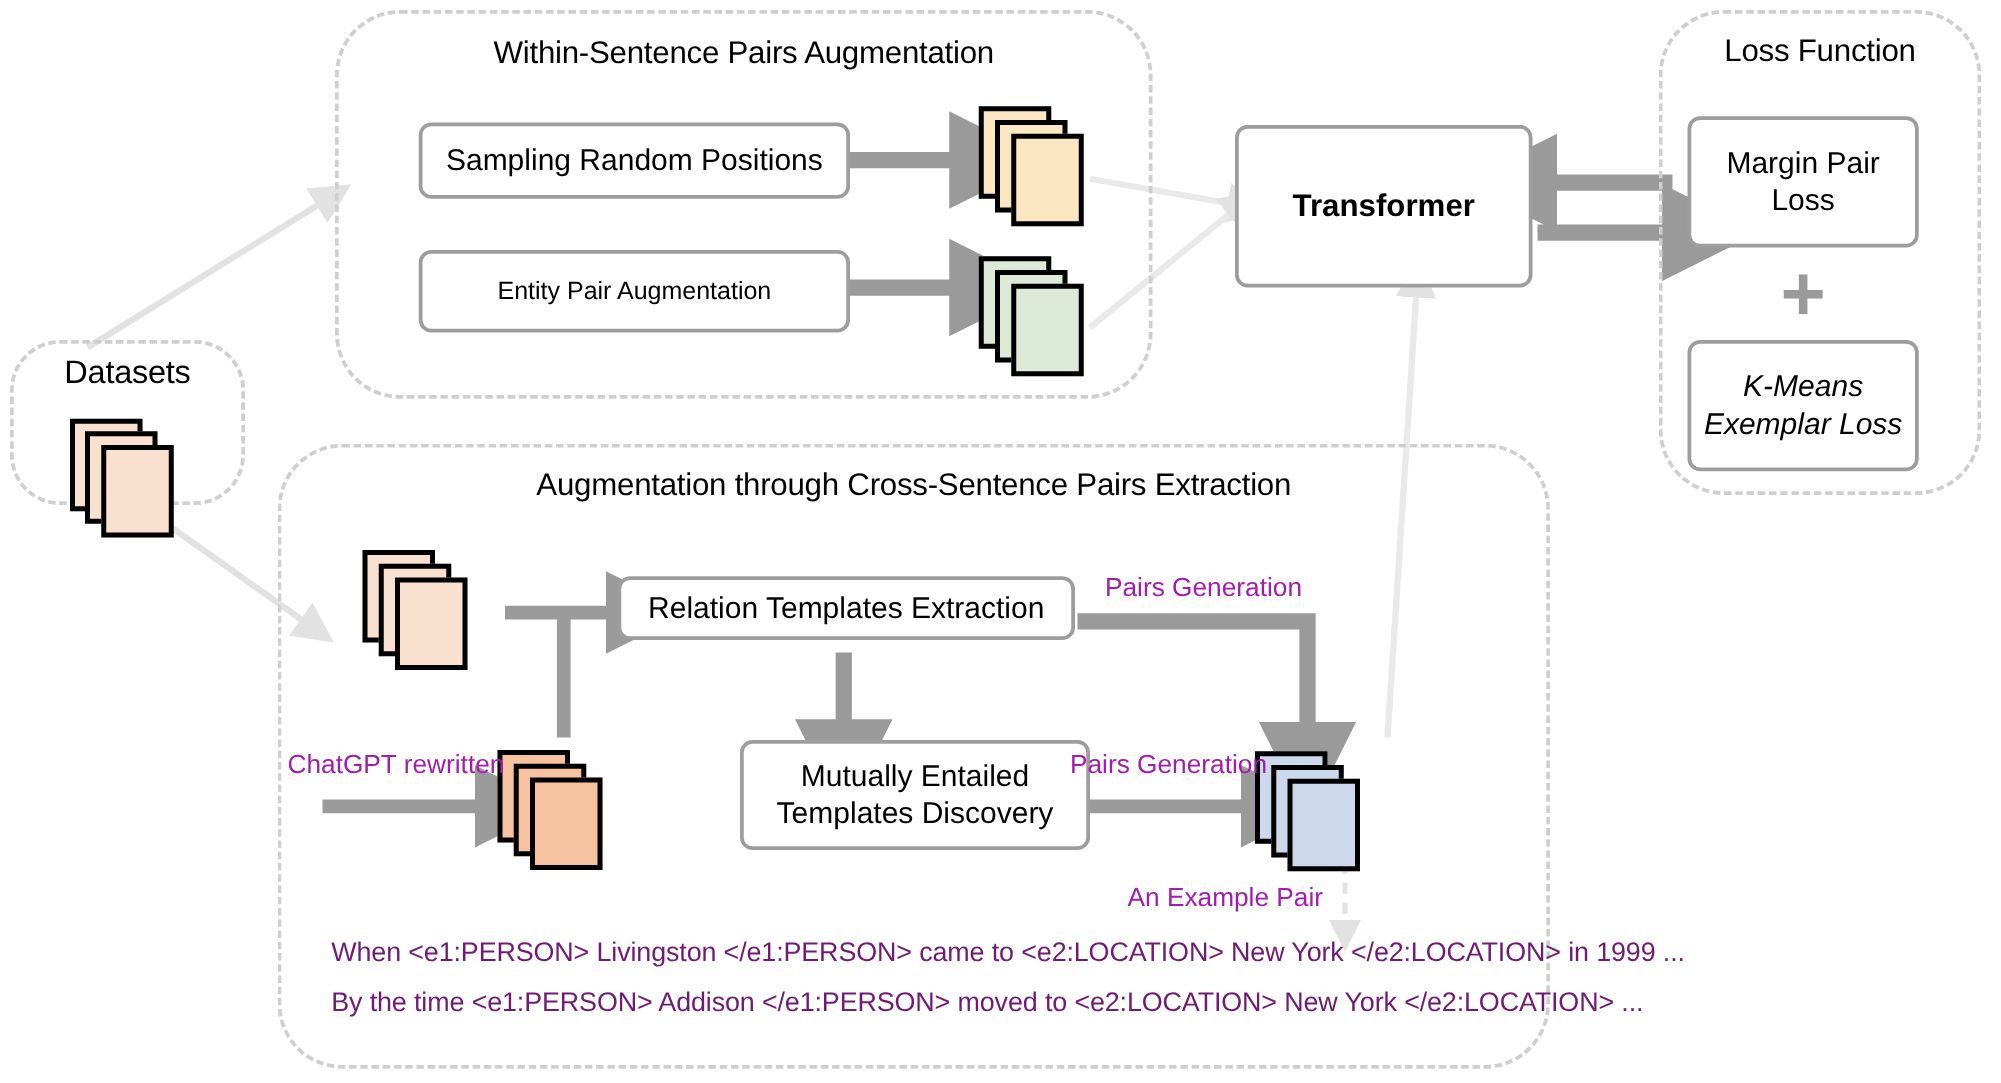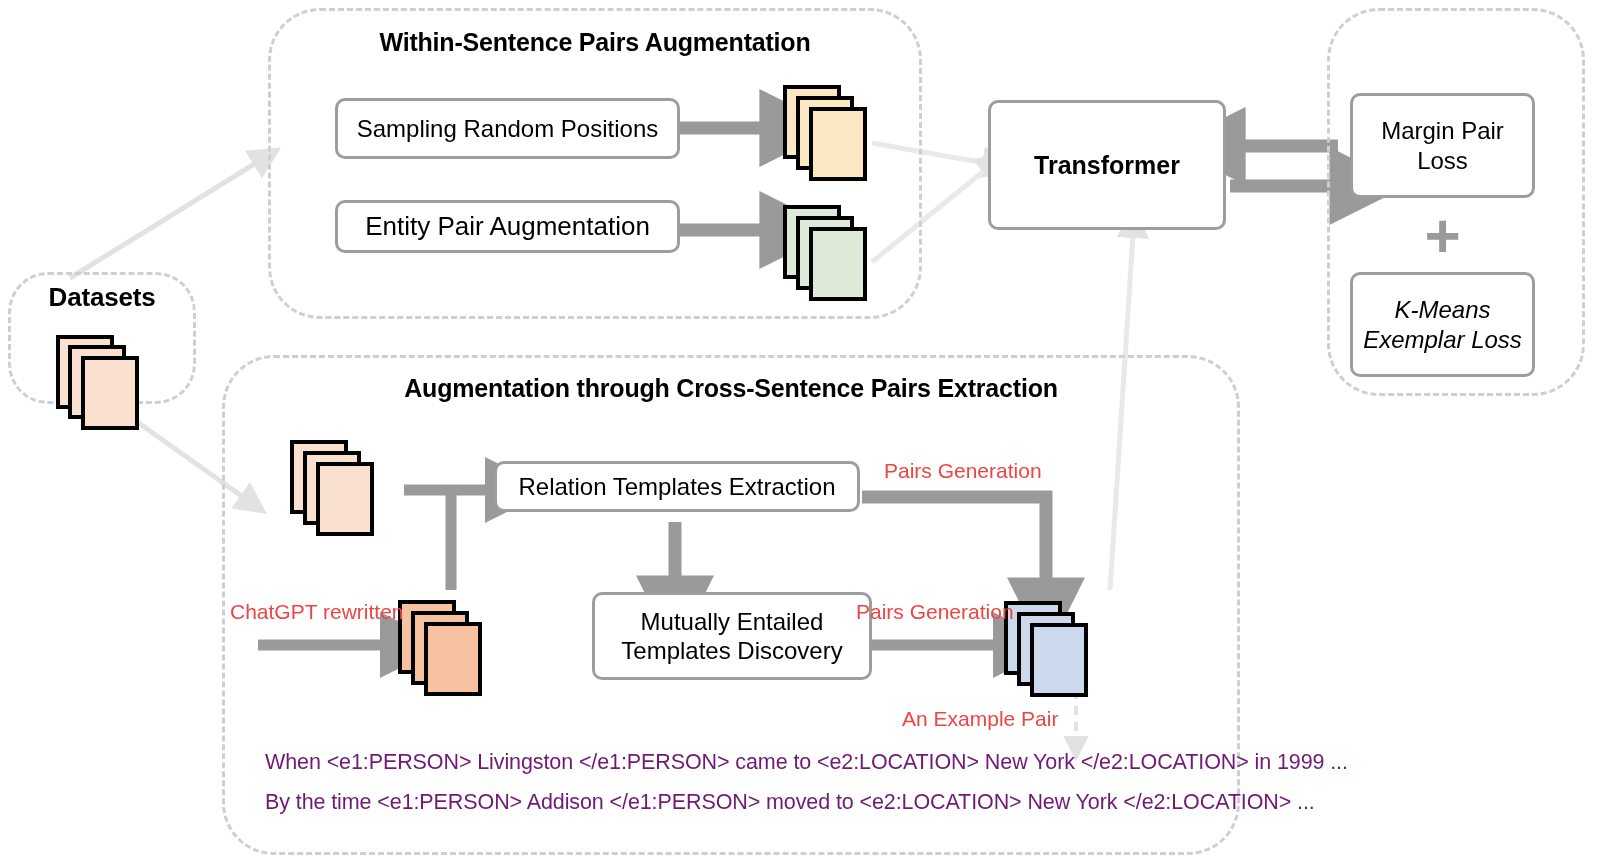--- a/index.html
+++ b/index.html
@@ -18,21 +18,21 @@
   
   .panel {
     position: absolute;
     border: 3px dashed #cfcfcf;
     border-radius: 52px;
     box-sizing: border-box;
     background: transparent;
   }
   .panel-title {
     position: absolute;
-    font-weight: bold;
+    font-weight: normal;
     color: #000000;
     white-space: nowrap;
     text-align: center;
     letter-spacing: -0.2px;
   }
   
   .pbox {
     position: absolute;
     border: 3px solid #9d9d9d;
     border-radius: 10px;
@@ -49,21 +49,21 @@
   
   .stack { position: absolute; }
   .stack .sheet {
     position: absolute;
     border: 4px solid #000000;
     box-sizing: border-box;
   }
   
   .lbl {
     position: absolute;
-    color: #ef4444;
+    color: #a21caf;
     white-space: nowrap;
   }
   .sentence {
     position: absolute;
     color: #701a75;
     white-space: nowrap;
     letter-spacing: -0.1px;
   }
   
   .arrow-svg {
@@ -160,24 +160,25 @@
   <div class="panel" style="left:8px; top:272px; width:188px; height:132px; border-radius:40px;"></div>
   <div class="panel-title" style="left:8px; top:282px; width:188px; font-size:26px;">Datasets</div>
 
   <div class="panel" style="left:268px; top:8px; width:654px; height:311px;"></div>
   <div class="panel-title" style="left:268px; top:28px; width:654px; font-size:25px;">Within-Sentence Pairs Augmentation</div>
 
   <div class="panel" style="left:222px; top:355px; width:1018px; height:500px;"></div>
   <div class="panel-title" style="left:222px; top:374px; width:1018px; font-size:25px;">Augmentation through Cross-Sentence Pairs Extraction</div>
 
   <div class="panel" style="left:1327px; top:8px; width:258px; height:388px;"></div>
+  <div class="panel-title" style="left:1327px; top:27px; width:258px; font-size:25px;">Loss Function</div>
 
   <div class="pbox" style="left:335px; top:98px; width:345px; height:61px; font-size:24px;">Sampling Random Positions</div>
 
-  <div class="pbox" style="left:335px; top:200px; width:345px; height:53px; font-size:26px;">Entity Pair Augmentation</div>
+  <div class="pbox" style="left:335px; top:200px; width:345px; height:66px; font-size:20px;">Entity Pair Augmentation</div>
 
   <div class="pbox bold" style="left:988px; top:100px; width:238px; height:130px; font-size:25px; flex-direction:column;">
     <span>Transformer</span>
   </div>
 
   <div class="pbox" style="left:1350px; top:93px; width:185px; height:105px; font-size:24px; flex-direction:column;align-items:center;">
     <span>Margin Pair</span>
     <span>Loss</span>
   </div>
 

